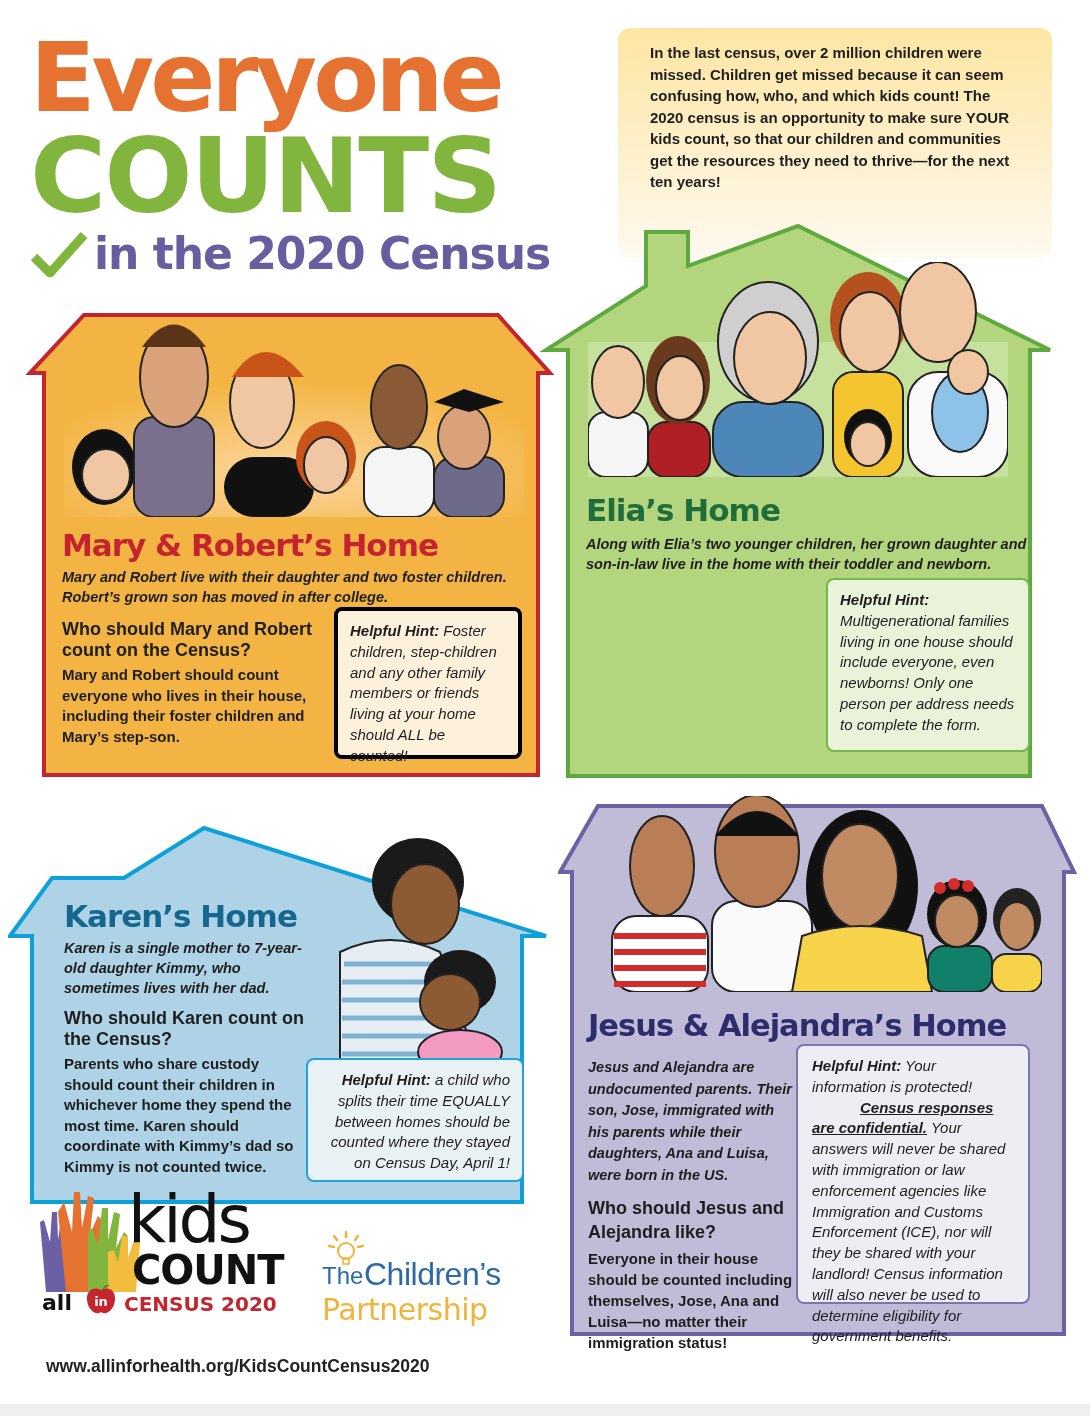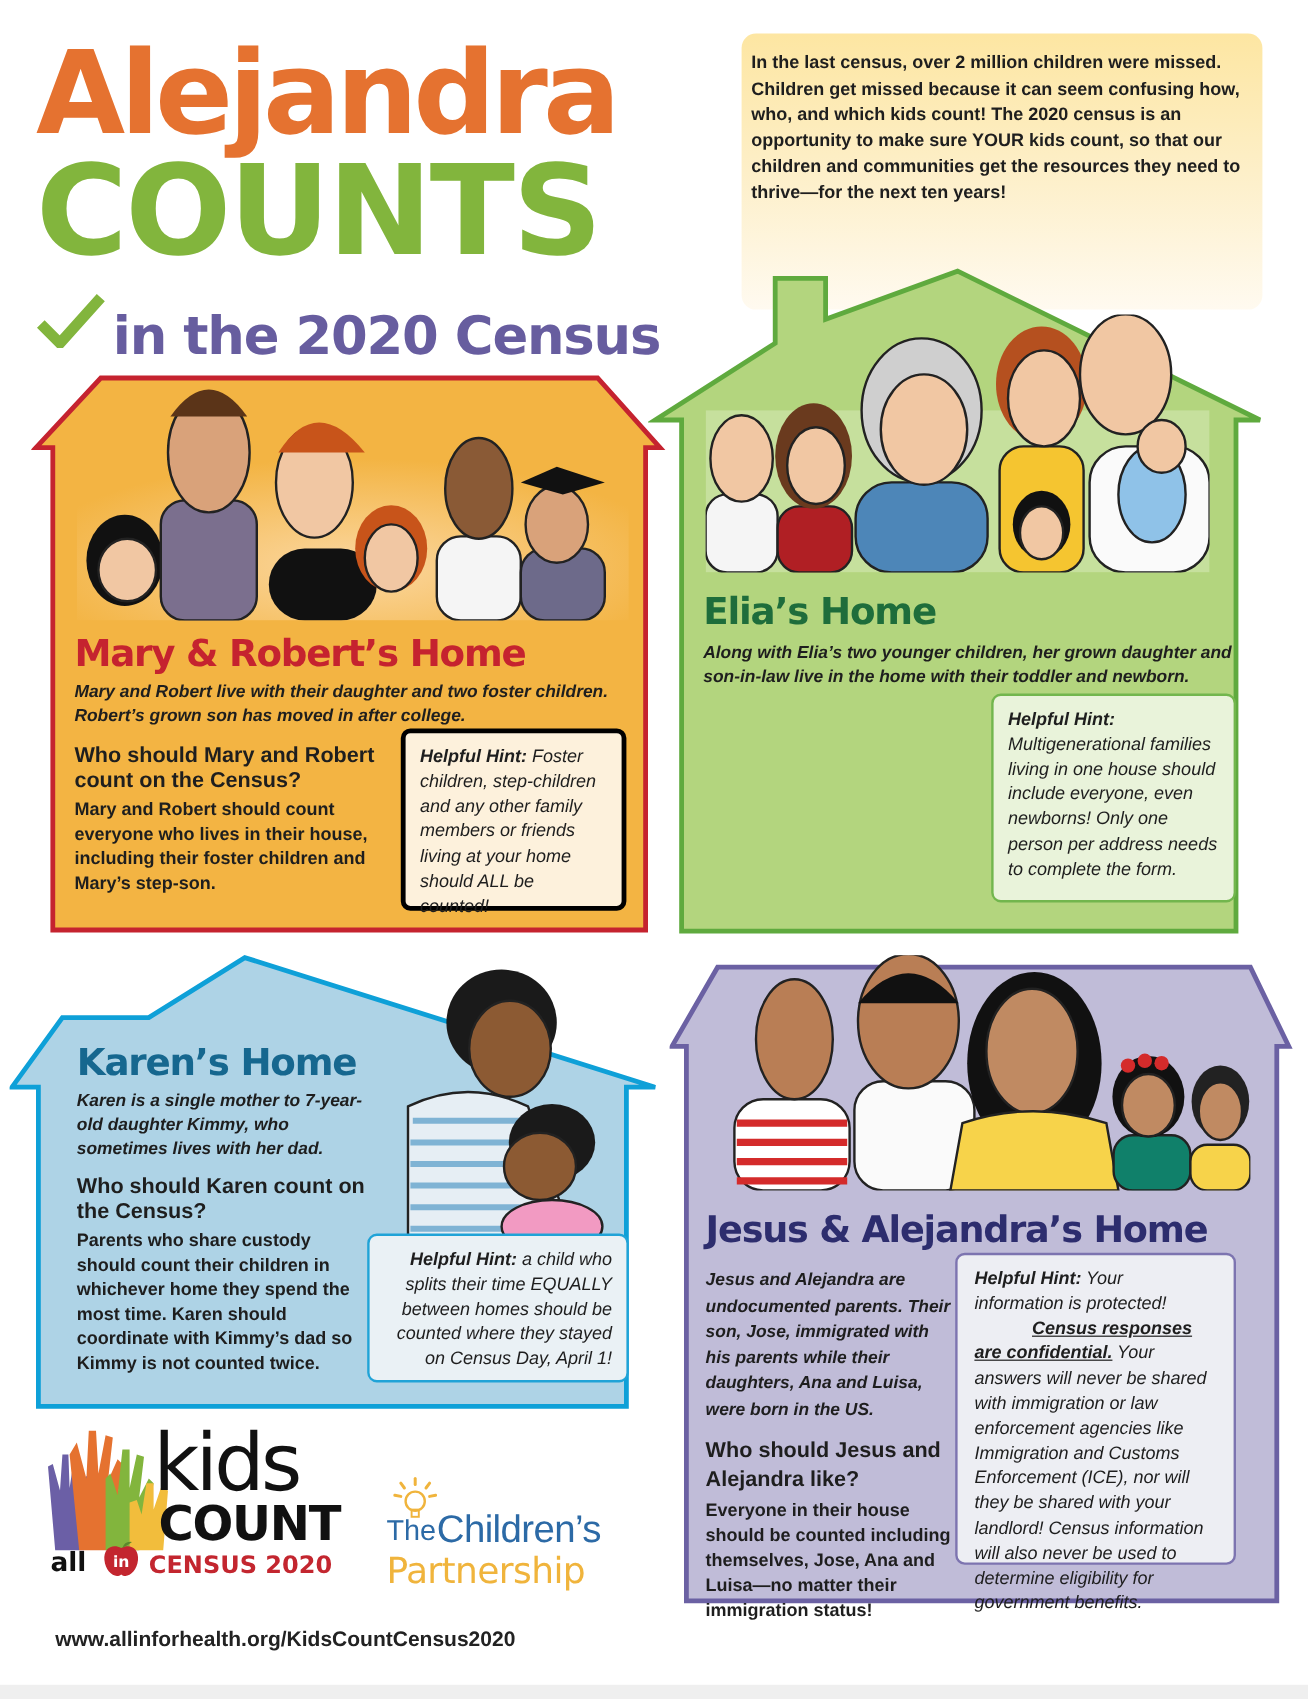--- a/index.html
+++ b/index.html
@@ -5,25 +5,25 @@
   * { box-sizing: border-box; margin: 0; padding: 0; }
   html, body { width: 1090px; height: 1416px; background: #ffffff; overflow: hidden; }
   body { position: relative; font-family: "Liberation Sans", "DejaVu Sans", sans-serif; color: #1e1e1e; }
 
   
   .title-block { position: absolute; left: 30px; top: 30px; width: 580px; }
   .title-line1 { font-family: "DejaVu Sans", sans-serif; font-weight: bold; font-size: 96px; line-height: 96px; color: #e57230; letter-spacing: -4px; }
   .title-line2 { font-family: "DejaVu Sans", sans-serif; font-weight: bold; font-size: 104px; line-height: 96px; color: #82b53d; letter-spacing: -2px; margin-top: 2px; }
   .title-line3 { display: flex; align-items: center; margin-top: 4px; }
   .check-icon { width: 58px; height: 46px; margin-right: 6px; }
-  .title-line3 span { font-family: "DejaVu Sans", sans-serif; font-weight: bold; font-size: 44px; color: #675d9f; letter-spacing: -1px; margin-top: 27px; }
+  .title-line3 span { font-family: "DejaVu Sans", sans-serif; font-weight: bold; font-size: 44px; color: #675d9f; letter-spacing: -1px; }
 
   
   .intro-box { position: absolute; left: 618px; top: 28px; width: 434px; height: 230px; border-radius: 12px;
-    background: linear-gradient(180deg, #fde6a2 0%, #fdf0cc 55%, #fffaf0 100%); padding: 14px 8px; }
+    background: linear-gradient(180deg, #fde6a2 0%, #fdf0cc 55%, #fffaf0 100%); padding: 14px 32px; }
   .intro-text { font-weight: bold; font-size: 15px; line-height: 21.5px; color: #1e1e1e; }
 
   
   .house { position: absolute; }
   .house svg.shape { position: absolute; left: 0; top: 0; }
   .house .content { position: absolute; margin-top: 12px; }
   .home-title { font-family: "DejaVu Sans", sans-serif; font-weight: bold; letter-spacing: -1px; }
   .home-desc { font-style: italic; font-weight: bold; font-size: 14.5px; line-height: 20px; }
   .q-title { font-weight: bold; font-size: 18px; line-height: 21px; }
   .q-answer { font-weight: bold; font-size: 15px; line-height: 20.5px; margin-top: 4px; }
@@ -39,21 +39,21 @@
   #house-mary .home-title { font-size: 31px; color: #c5232f; }
   #house-mary .hint-box { left: 308px; top: 302px; width: 188px; height: 152px; background: #fdf1dc; border: 4px solid #000000; }
 
   
   #house-elia { left: 540px; top: 210px; width: 540px; height: 572px; }
   #house-elia .content { left: 46px; top: 270px; width: 470px; }
   #house-elia .home-title { font-size: 31px; color: #1e6d3b; }
   #house-elia .hint-box { left: 286px; top: 368px; width: 204px; height: 174px; background: #e9f3da; border: 2px solid #72b64d; }
 
   
-  #house-karen { left: 8px; top: 788px; width: 544px; height: 388px; }
+  #house-karen { left: 8px; top: 818px; width: 544px; height: 388px; }
   #house-karen .content { left: 56px; top: 68px; width: 300px; }
   #house-karen .home-title { font-size: 31px; color: #16678f; }
   #house-karen .hint-box { left: 298px; top: 240px; width: 218px; height: 124px; background: #eaf1f5; border: 2.5px solid #20a3d7; text-align: right; }
 
   
   #house-jesus { left: 558px; top: 796px; width: 522px; height: 544px; }
   #house-jesus .content { left: 30px; top: 200px; width: 460px; }
   #house-jesus .home-title { font-size: 30.5px; color: #2d2d6e; }
   #house-jesus .hint-box { left: 238px; top: 248px; width: 234px; height: 260px; background: #edeef3; border: 2px solid #7d74b0; padding: 10px 14px; }
   .u { text-decoration: underline; font-weight: bold; margin-left: 48px; }
@@ -73,21 +73,21 @@
   .tcp-children { position: absolute; left: 46px; top: 26px; font-size: 32px; color: #2c6aa6; letter-spacing: -0.5px; }
   .tcp-partnership { position: absolute; left: 4px; top: 62px; font-family: "DejaVu Sans", sans-serif; font-weight: normal; font-size: 30px; color: #f0b43c; letter-spacing: -0.5px; }
 
   .footer-url { position: absolute; left: 46px; top: 1356px; font-weight: bold; font-size: 17.5px; color: #222; }
   .bottom-bar { position: absolute; left: 0; top: 1404px; width: 1090px; height: 12px; background: #efefef; }
 </style>
 </head>
 <body>
 
 <div class="title-block">
-  <div class="title-line1">Alejandra</div>
+  <div class="title-line1">Everyone</div>
   <div class="title-line2">COUNTS</div>
   <div class="title-line3">
     <svg class="check-icon" viewBox="0 0 58 46">
       <polyline points="4,26 20,42 54,4" fill="none" stroke="#82b53d" stroke-width="9" stroke-linejoin="miter"></polyline>
     </svg>
     <span>in the 2020 Census</span>
   </div>
 </div>
 
 <div class="intro-box">

